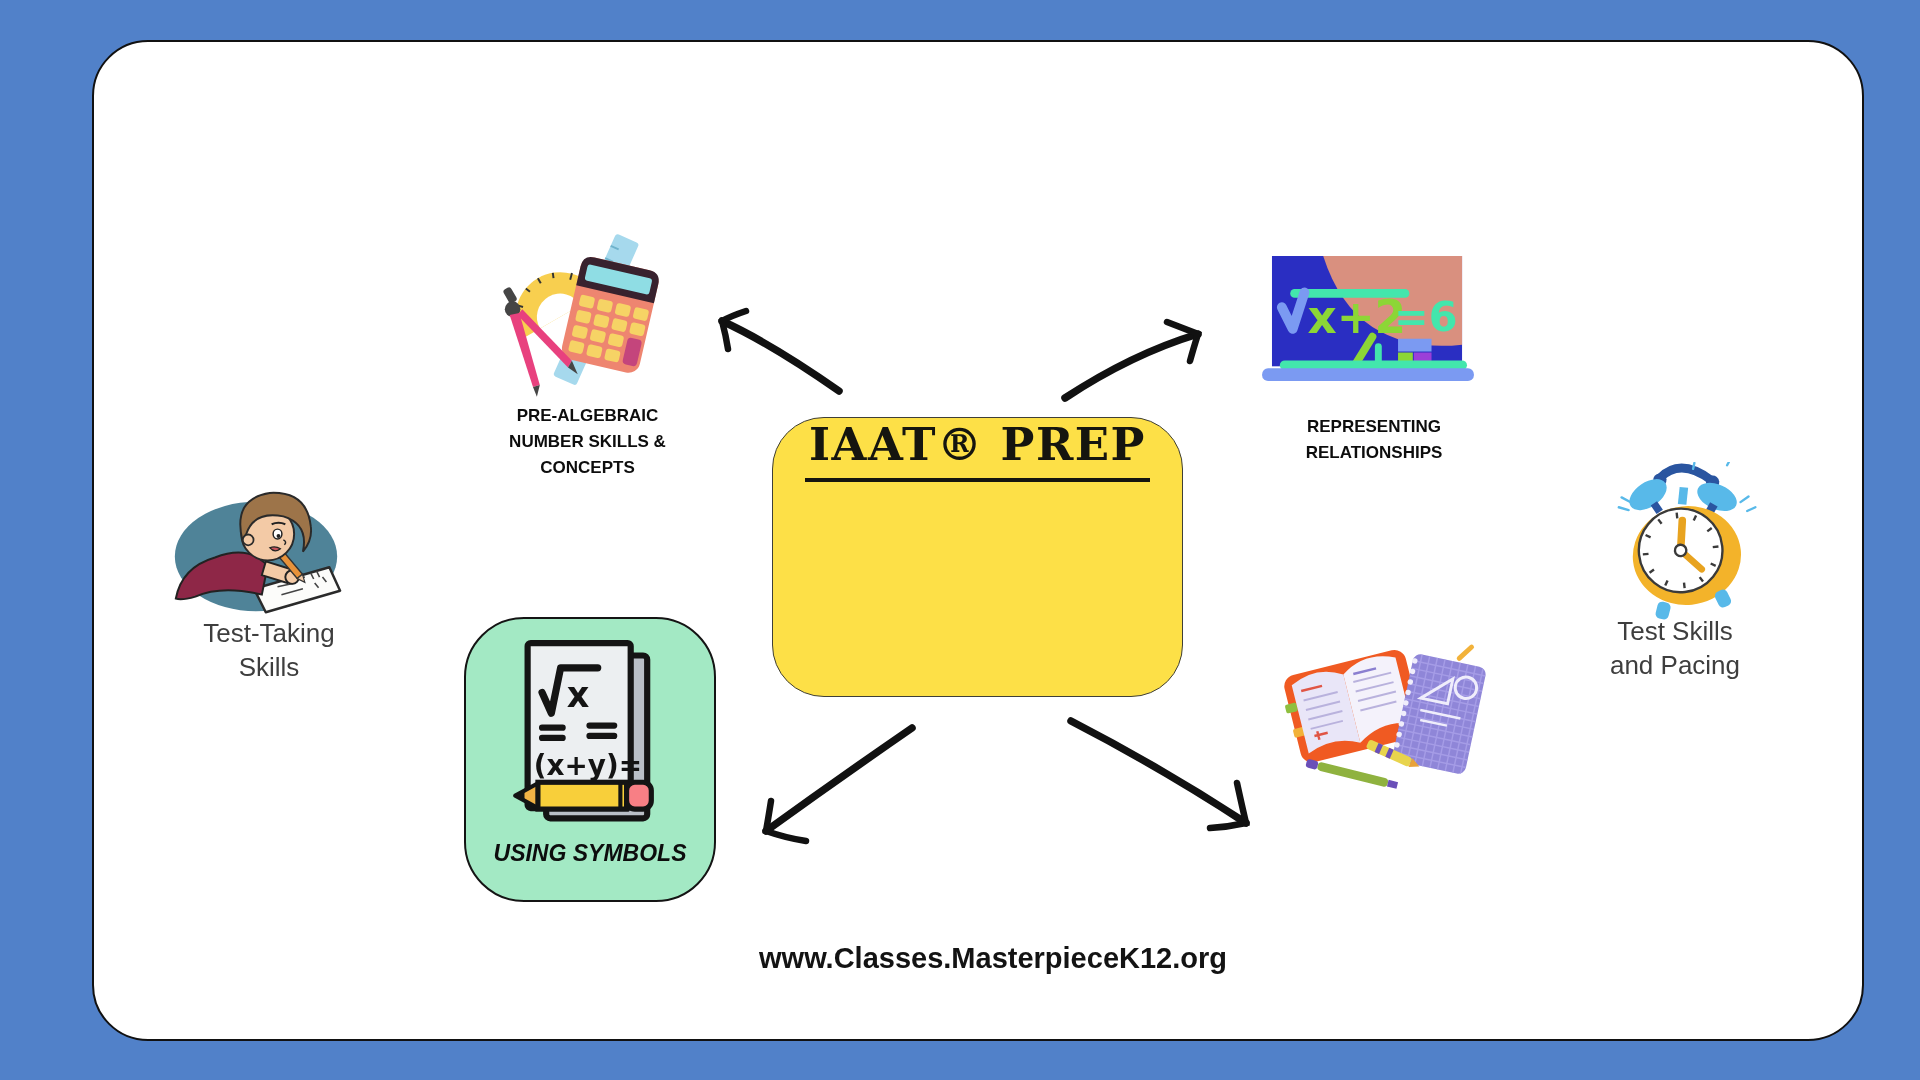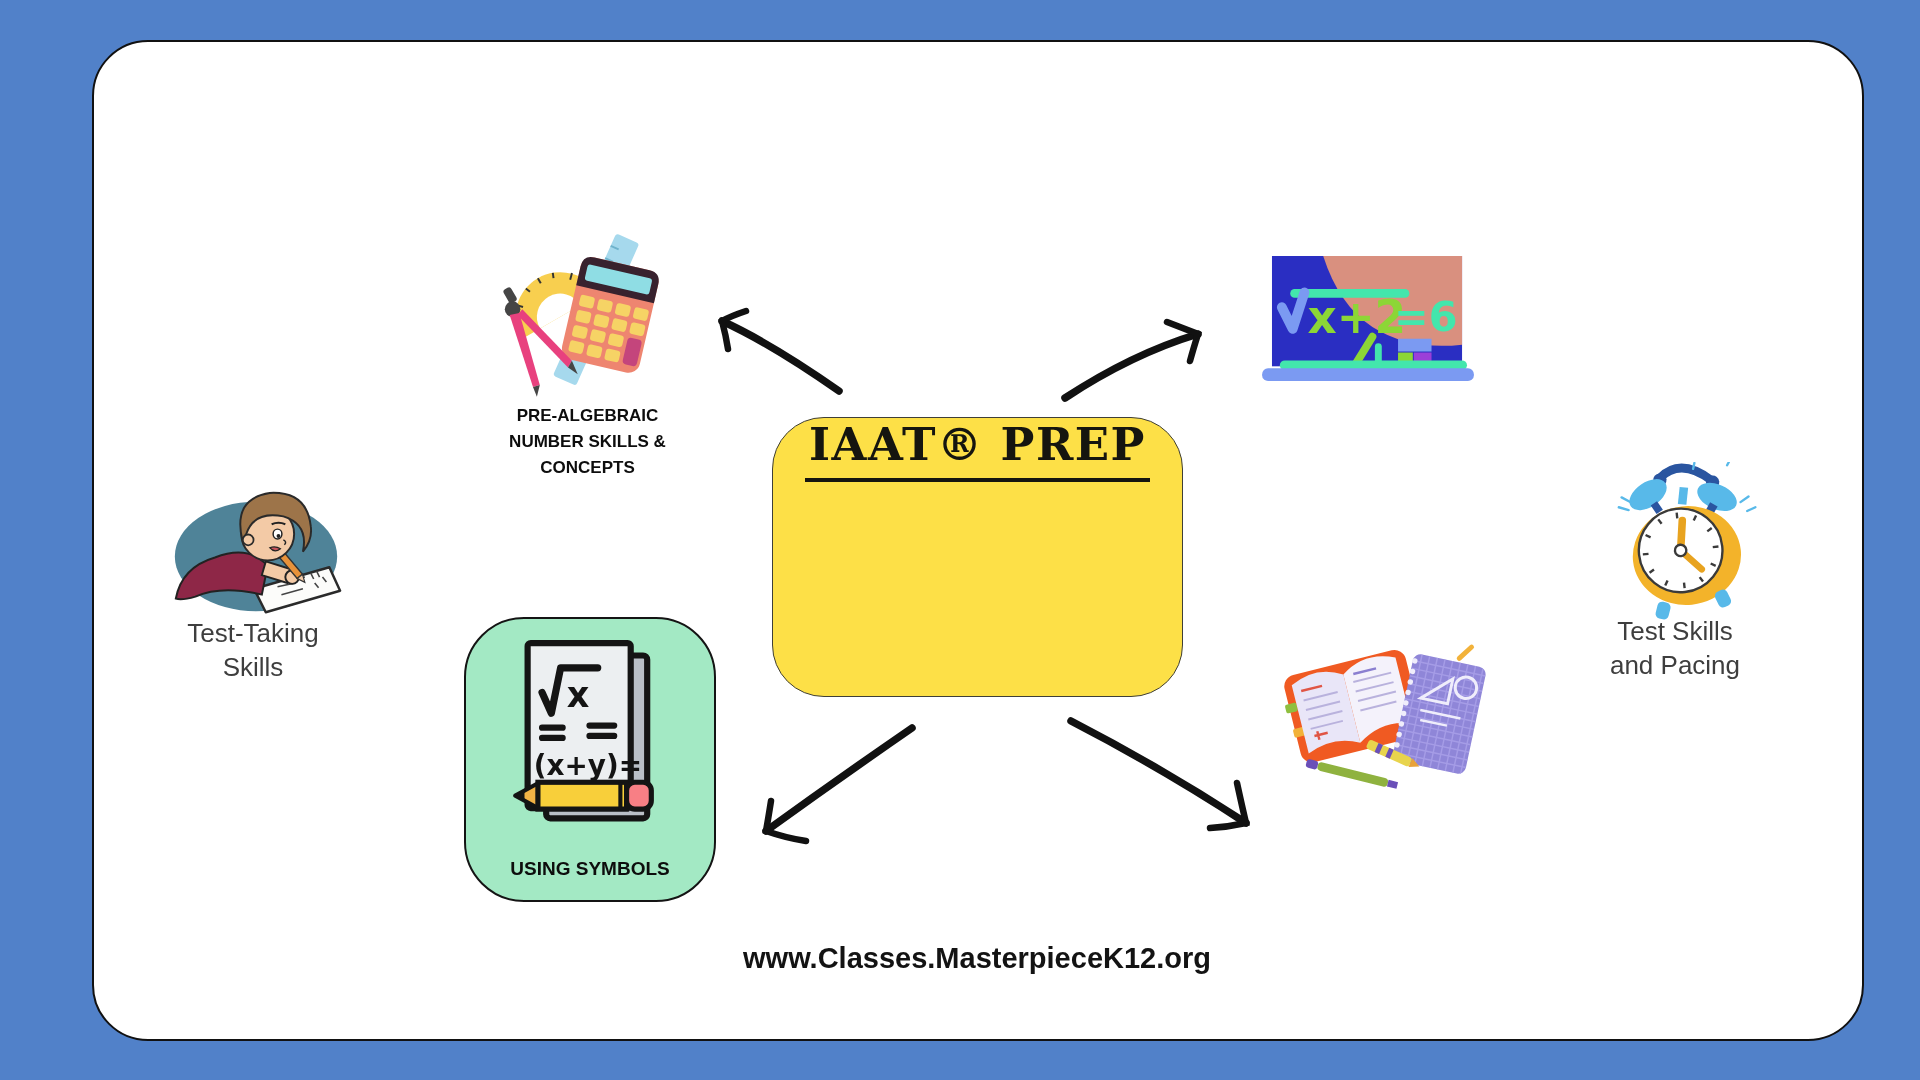--- a/index.html
+++ b/index.html
@@ -15,22 +15,22 @@
         font-size:45px;font-weight:600;letter-spacing:1.5px;color:#15150f;
         border-bottom:4px solid #15150f;padding:0 4px 7px 4px;white-space:nowrap;}
   .abs{position:absolute;}
   .cat-label{position:absolute;text-align:center;font-weight:bold;
         font-size:17px;line-height:26px;color:#0d0d0d;}
   .soft-label{position:absolute;text-align:center;font-weight:normal;
         font-size:26px;line-height:34px;color:#3e3e3e;}
   .panel{position:absolute;left:464px;top:617px;width:248px;height:281px;
         background:#a3e9c4;border:2px solid #141414;border-radius:60px;
         display:flex;flex-direction:column;align-items:center;}
-  .panel .cat-label{position:static;margin-top:16px;font-size:19px;}
-  .footer-url{position:absolute;left:644px;top:942px;width:666px;
+  .panel .cat-label{position:static;margin-top:0;font-size:23px;font-style:italic;}
+  .footer-url{position:absolute;left:660px;top:942px;width:666px;
         text-align:center;font-weight:bold;font-size:29px;color:#131313;}
   svg{display:block;}
 </style>
 </head>
 <body>
 
 <div class="canvas">
   <div class="card"></div>
 
   <svg class="abs" style="left:0;top:0" width="1920" height="1080" viewBox="0 0 1920 1080">
@@ -128,20 +128,21 @@
     <text x="46" y="78" font-size="46" font-weight="bold" fill="#8cd636" font-family="DejaVu Sans, sans-serif">x+2</text>
     <text x="134" y="76" font-size="42" font-weight="bold" fill="#43e6ac" font-family="DejaVu Sans, sans-serif">=6</text>
     <path d="M96,108 L112,82" stroke="#8cd636" stroke-width="8" stroke-linecap="round"></path>
     <path d="M118,92 V108" stroke="#43e6ac" stroke-width="7" stroke-linecap="round"></path>
     <rect x="138" y="84" width="34" height="13" fill="#7b9af2"></rect>
     <rect x="138" y="98" width="15" height="13" fill="#8cd636"></rect>
     <rect x="154" y="98" width="18" height="13" fill="#9b3fd8"></rect>
     <rect x="18" y="106" width="190" height="10" rx="5" fill="#43e6ac"></rect>
     <rect x="0" y="114" width="215" height="13" rx="6" fill="#7b9af2"></rect>
   </svg>
+  <div class="cat-label" style="left:1264px;top:414px;width:220px">REPRESENTING RELATIONSHIPS</div>
 
   <div class="panel">
     <svg style="margin-top:20px" width="155" height="201" viewBox="0 0 150 195">
       <rect x="32" y="16" width="98" height="158" rx="4" fill="#b9bfc7" stroke="#141414" stroke-width="6"></rect>
       <rect x="14" y="4" width="100" height="160" rx="3" fill="#eceff1" stroke="#141414" stroke-width="6"></rect>
       <path d="M28,52 L37,72 L46,28 L82,28" stroke="#141414" stroke-width="7" fill="none" stroke-linejoin="round" stroke-linecap="round"></path>
       <text x="52" y="66" font-size="34" font-weight="bold" fill="#141414" font-family="DejaVu Sans, sans-serif">x</text>
       <path d="M28,86 H48 M28,96 H48 M74,84 H98 M74,94 H98" stroke="#141414" stroke-width="6" stroke-linecap="round"></path>
       <text x="20" y="132" font-size="27" font-weight="bold" fill="#141414" font-family="DejaVu Sans, sans-serif">(x+y)=</text>
       <g>
@@ -227,21 +228,21 @@
     </g>
     <circle cx="102" cy="52" r="27" fill="#f3caa6" stroke="#2a2a2a" stroke-width="2"></circle>
     <path d="M76,58 Q66,16 104,10 Q142,8 146,44 Q148,58 138,70 Q144,42 118,34 Q88,28 80,52 Q77,56 76,58 Z" fill="#9d7449" stroke="#2a2a2a" stroke-width="2"></path>
     <circle cx="82" cy="58" r="5.5" fill="#f3caa6" stroke="#2a2a2a" stroke-width="1.8"></circle>
     <ellipse cx="112" cy="52" rx="4.5" ry="5" fill="#fff" stroke="#222" stroke-width="1.5"></ellipse>
     <circle cx="113" cy="54" r="2" fill="#222"></circle>
     <path d="M106,42 Q113,39 120,42" stroke="#222" stroke-width="2" fill="none"></path>
     <path d="M118,58 Q122,60 119,63" stroke="#222" stroke-width="1.5" fill="none"></path>
     <path d="M104,66 Q109,72 115,67 Q110,64 104,66 Z" fill="#c9565e" stroke="#222" stroke-width="1.2"></path>
   </svg>
-  <div class="soft-label" style="left:176px;top:616px;width:154px">Test-Taking Skills</div>
+  <div class="soft-label" style="left:192px;top:616px;width:154px">Test-Taking Skills</div>
 
   <svg class="abs" style="left:1612px;top:462px" width="152" height="162" viewBox="0 0 160 170">
     <g transform="rotate(-6 80 90)">
       <g>
         <path d="M58,14 Q82,-6 112,22" stroke="#2a55a0" stroke-width="9" fill="none" stroke-linecap="round"></path>
         <circle cx="58" cy="16" r="7" fill="#2a55a0"></circle>
         <circle cx="113" cy="24" r="7" fill="#2a55a0"></circle>
         <g transform="rotate(-28 44 30)">
           <ellipse cx="44" cy="30" rx="22" ry="13" fill="#58b9e9"></ellipse>
           <rect x="40" y="41" width="8" height="11" fill="#2a55a0"></rect>

